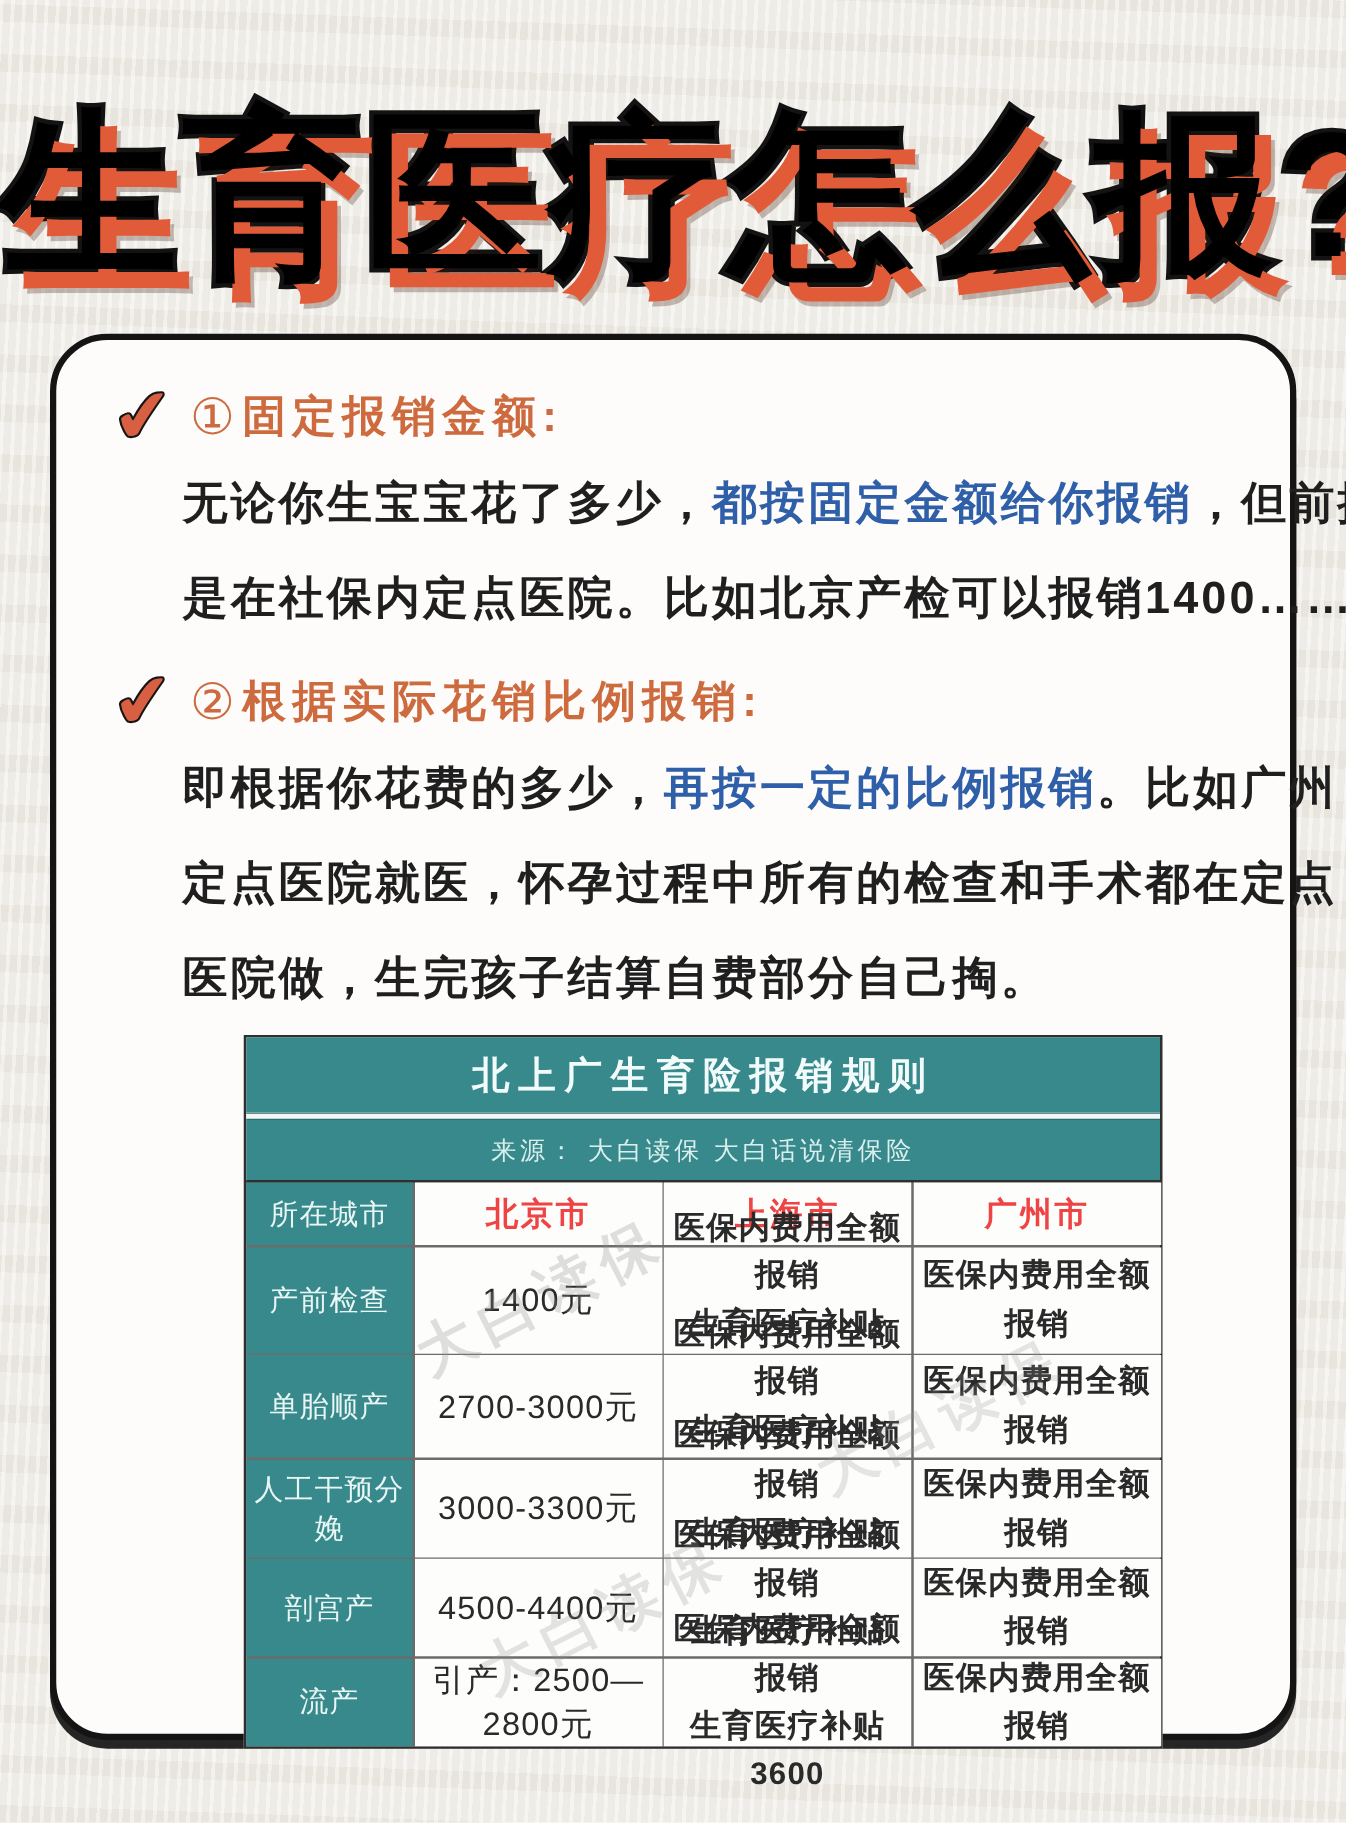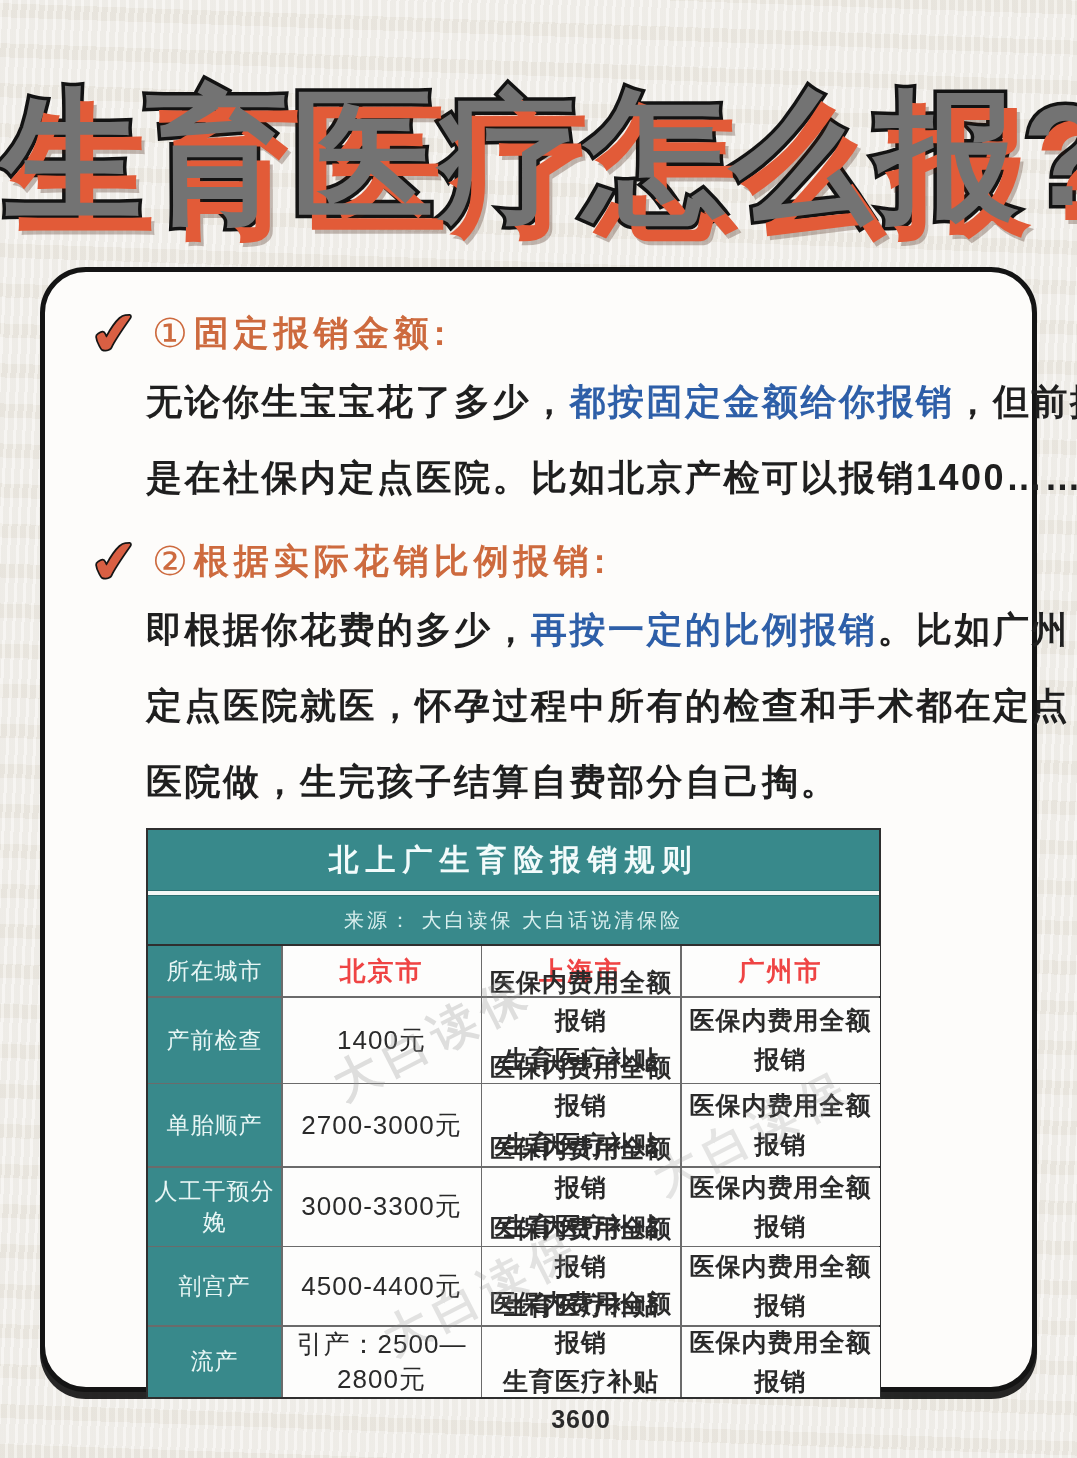--- a/index.html
+++ b/index.html
@@ -22,21 +22,21 @@
       repeating-linear-gradient(2deg, rgba(226,221,210,0.25) 0 14px, rgba(255,255,255,0.2) 14px 40px),
       #efece6;
   }
   .poster { position: relative; width: 1077px; height: 1458px; }
 
   
   .main-title {
     position: absolute; top: 62px; left: 0; width: 100%;
     text-align: right;
     font-size: 142px; font-weight: 900; letter-spacing: 4px;
-    color: #737373;
+    color: #000000;
     -webkit-text-stroke: 7px #131313;
     paint-order: stroke fill;
     text-shadow: 13px 15px 0 var(--title-shadow), 16px 19px 0 rgba(60,25,10,0.28);
     white-space: nowrap;
   }
 
   
   .card {
     position: absolute; left: 40px; top: 267px;
     width: 997px; height: 1125px;
@@ -69,21 +69,21 @@
     font-size: 36px; font-weight: 800; letter-spacing: 2.5px;
     line-height: 76px;
     color: var(--ink);
     white-space: nowrap;
   }
   .hl-blue { color: var(--hl-blue); }
   .sec2 { margin-top: 14px; }
 
   
   .tbl {
-    margin-top: 8px; margin-left: 56px;
+    margin-top: 8px; margin-left: 105px;
     width: 735px;
     border: 2px solid #2f2f2f;
     background: #fff;
   }
   .tbl-title {
     background: var(--teal);
     height: 60px;
     display: flex; align-items: center; justify-content: center;
     color: #f2fbfb; font-size: 30px; font-weight: 700; letter-spacing: 7px;
   }

